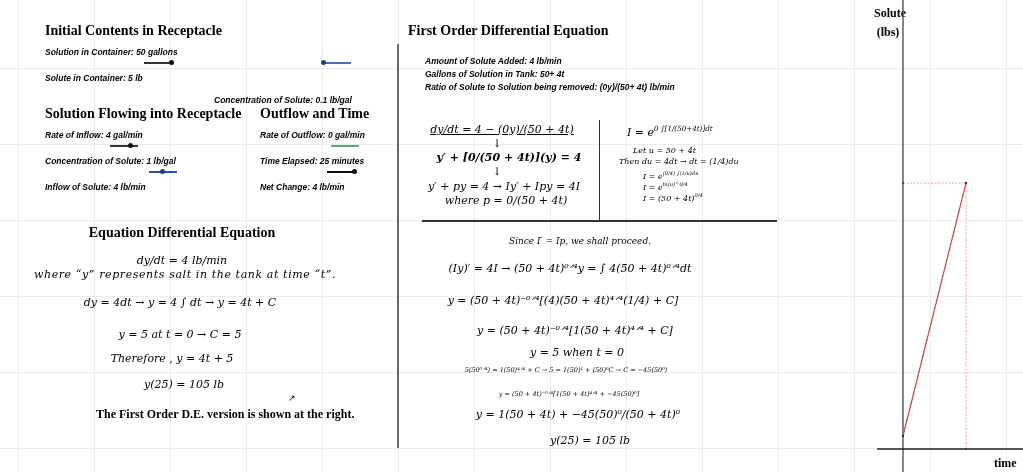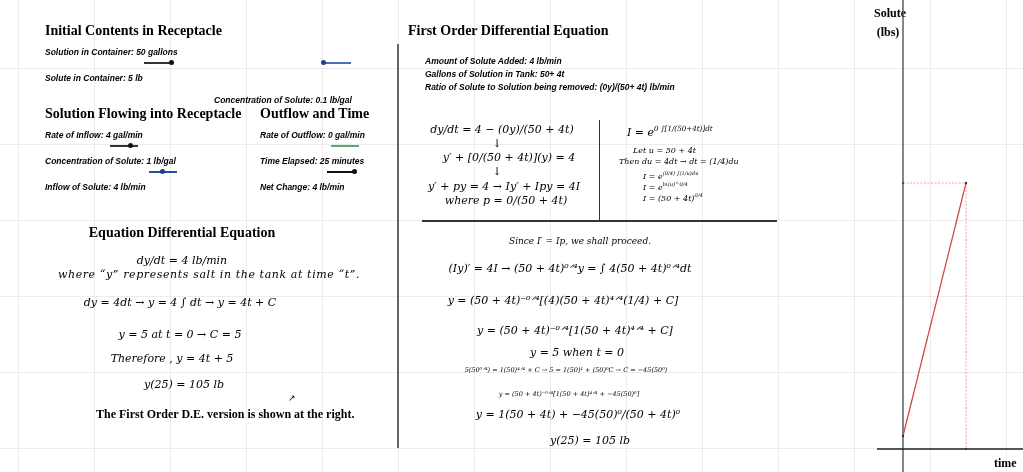--- a/index.html
+++ b/index.html
@@ -61,38 +61,38 @@
 <div class="abs lbl" style="left:260px;top:130px;">Rate of Outflow:  0  gal/min</div>
 <div class="slider" style="left:331px;top:145px;width:28px;background:#5aa77a;"></div>
 <div class="abs lbl" style="left:260px;top:156px;">Time Elapsed:  25  minutes</div>
 <div class="slider" style="left:327px;top:171px;width:28px;background:#111;">
   <div class="dot" style="left:25px;background:#111;"></div>
 </div>
 <div class="abs lbl" style="left:260px;top:182px;">Net Change:  4  lb/min</div>
 
 <div class="abs h-serif center" style="left:182px;top:225px;">Equation Differential Equation</div>
 <div class="abs math center" style="left:182px;top:254px;">dy/dt = 4 lb/min</div>
-<div class="abs math center" style="left:185px;top:268px;letter-spacing:0.6px;margin-left:24px;">where “y”  represents salt in the tank at time  “t”.</div>
+<div class="abs math center" style="left:185px;top:268px;letter-spacing:0.6px;">where “y”  represents salt in the tank at time  “t”.</div>
 <div class="abs math center" style="left:180px;top:296px;">dy = 4dt  →  y = 4 ∫ dt  →  y = 4t + C</div>
 <div class="abs math center" style="left:180px;top:328px;">y = 5  at  t = 0  →  C = 5</div>
 <div class="abs math center" style="left:172px;top:352px;">Therefore ,  y = 4t + 5</div>
 <div class="abs math center" style="left:184px;top:378px;">y(25) = 105 lb</div>
 <div class="abs note" style="left:96px;top:407px;">The First Order D.E. version is shown at the right.</div>
 <div class="abs" style="left:288px;top:393px;font-size:9px;">↗</div>
 
 <div class="vline" style="left:397px;top:44px;height:404px;background:#666;"></div>
 
 <div class="abs h-serif" style="left:408px;top:23px;">First Order Differential Equation</div>
 <div class="abs lbl" style="left:425px;top:56px;">Amount of Solute Added:  4 lb/min</div>
 <div class="abs lbl" style="left:425px;top:69px;">Gallons of Solution in Tank:  50+ 4t</div>
 <div class="abs lbl" style="left:425px;top:82px;">Ratio of Solute to Solution being removed:  (0y)/(50+ 4t) lb/min</div>
 
-<div class="abs math center" style="left:502px;top:123px;">dy/dt = 4 − (0y)/(50 + 4t)</div>
+<div class="abs math center" style="left:502px;top:123px;text-decoration:underline;">dy/dt = 4 − (0y)/(50 + 4t)</div>
 <div class="abs math center" style="left:497px;top:137px;">↓</div>
-<div class="abs math center" style="left:509px;top:151px;">y′ + [0/(50 + 4t)](y) = 4</div>
+<div class="abs math center" style="left:509px;top:151px;font-weight:bold;">y′ + [0/(50 + 4t)](y) = 4</div>
 <div class="abs math center" style="left:497px;top:165px;">↓</div>
 <div class="abs math center" style="left:504px;top:180px;font-style:italic;">y′ + py = 4  →  Iy′ + Ipy = 4I</div>
 <div class="abs math center" style="left:506px;top:194px;">where p = 0/(50 + 4t)</div>
 
 <div class="vline" style="left:599px;top:120px;height:100px;background:#333;width:1px;"></div>
 <div class="hline" style="left:422px;top:220px;width:355px;"></div>
 
 <div class="abs math" style="left:627px;top:124px;"><span>I = e</span><sup>0 ∫[1/(50+4t)]dt</sup></div>
 <div class="abs math-sm" style="left:633px;top:146px;">Let u = 50 + 4t</div>
 <div class="abs math-sm" style="left:619px;top:157px;">Then  du = 4dt  →  dt = (1/4)du</div>

